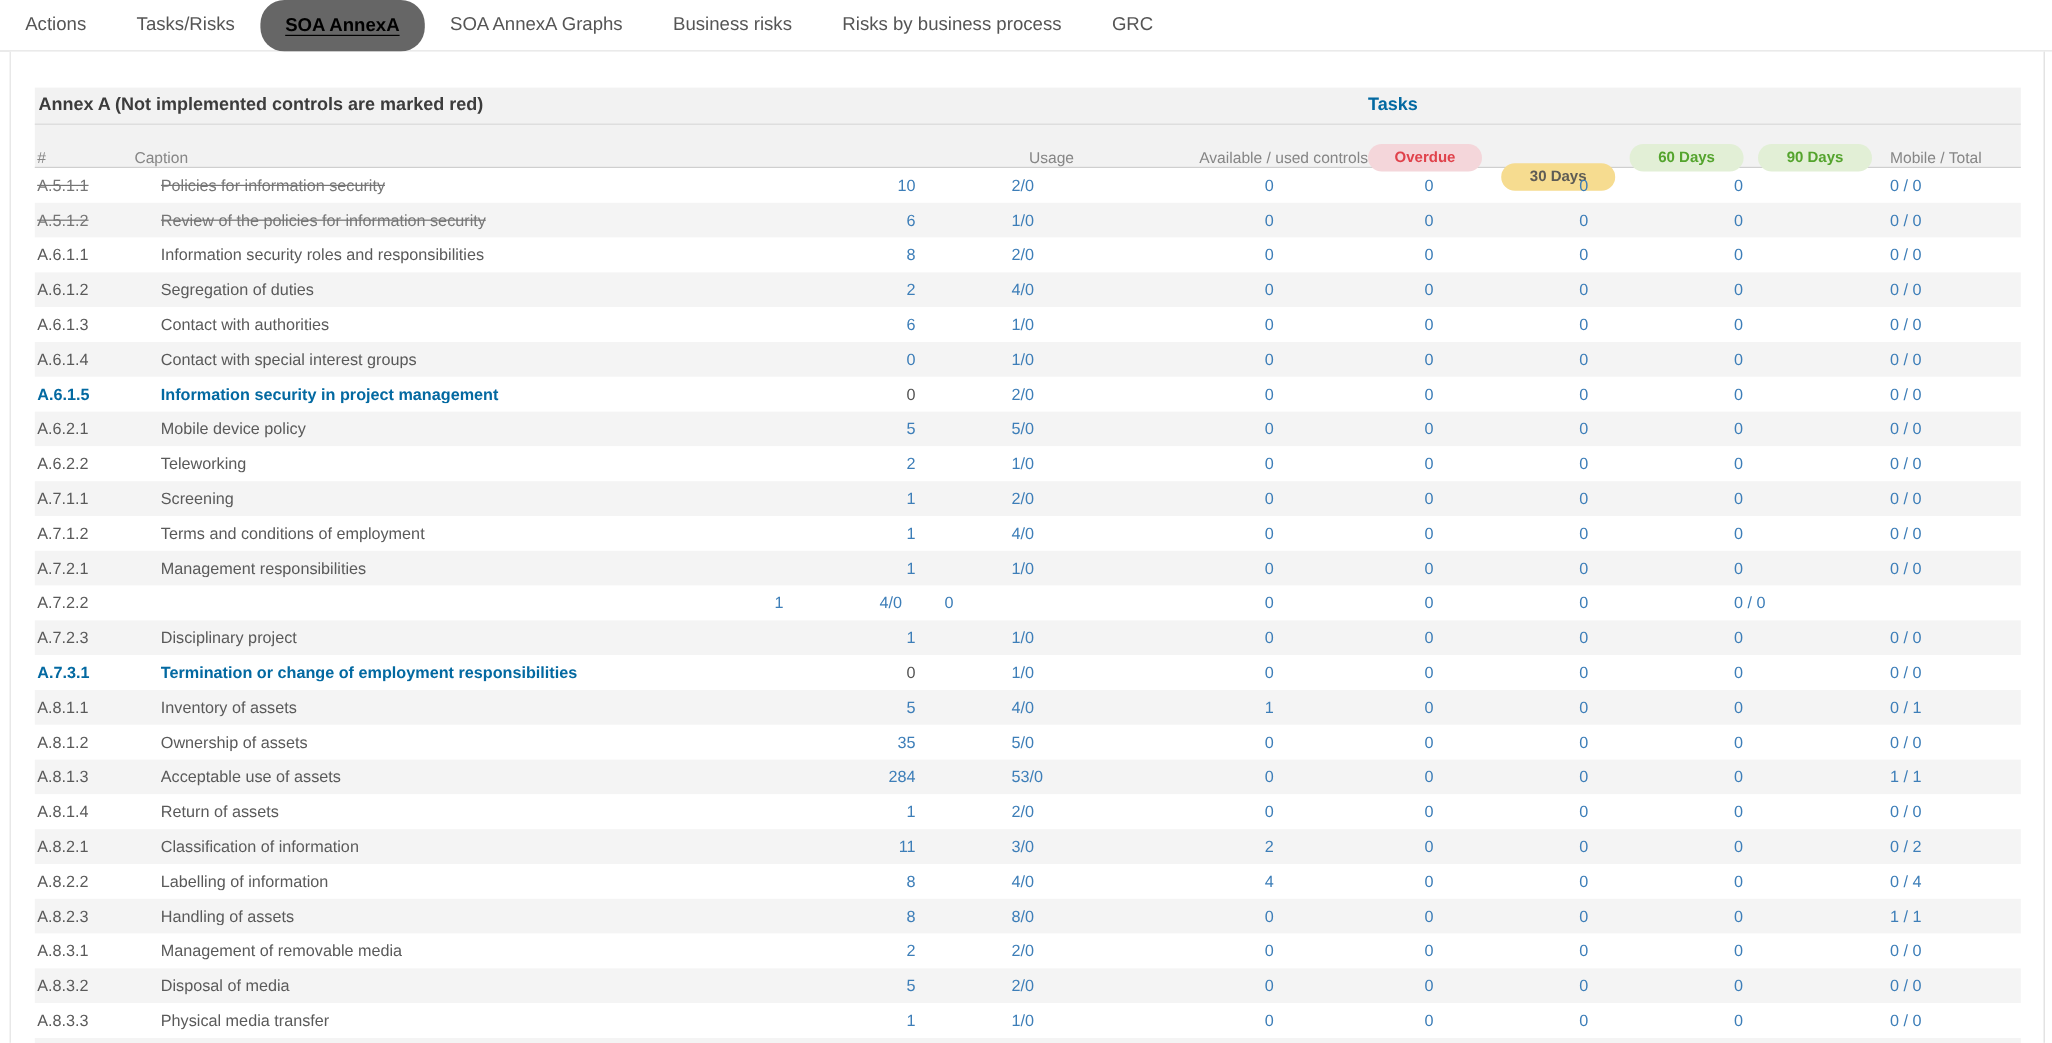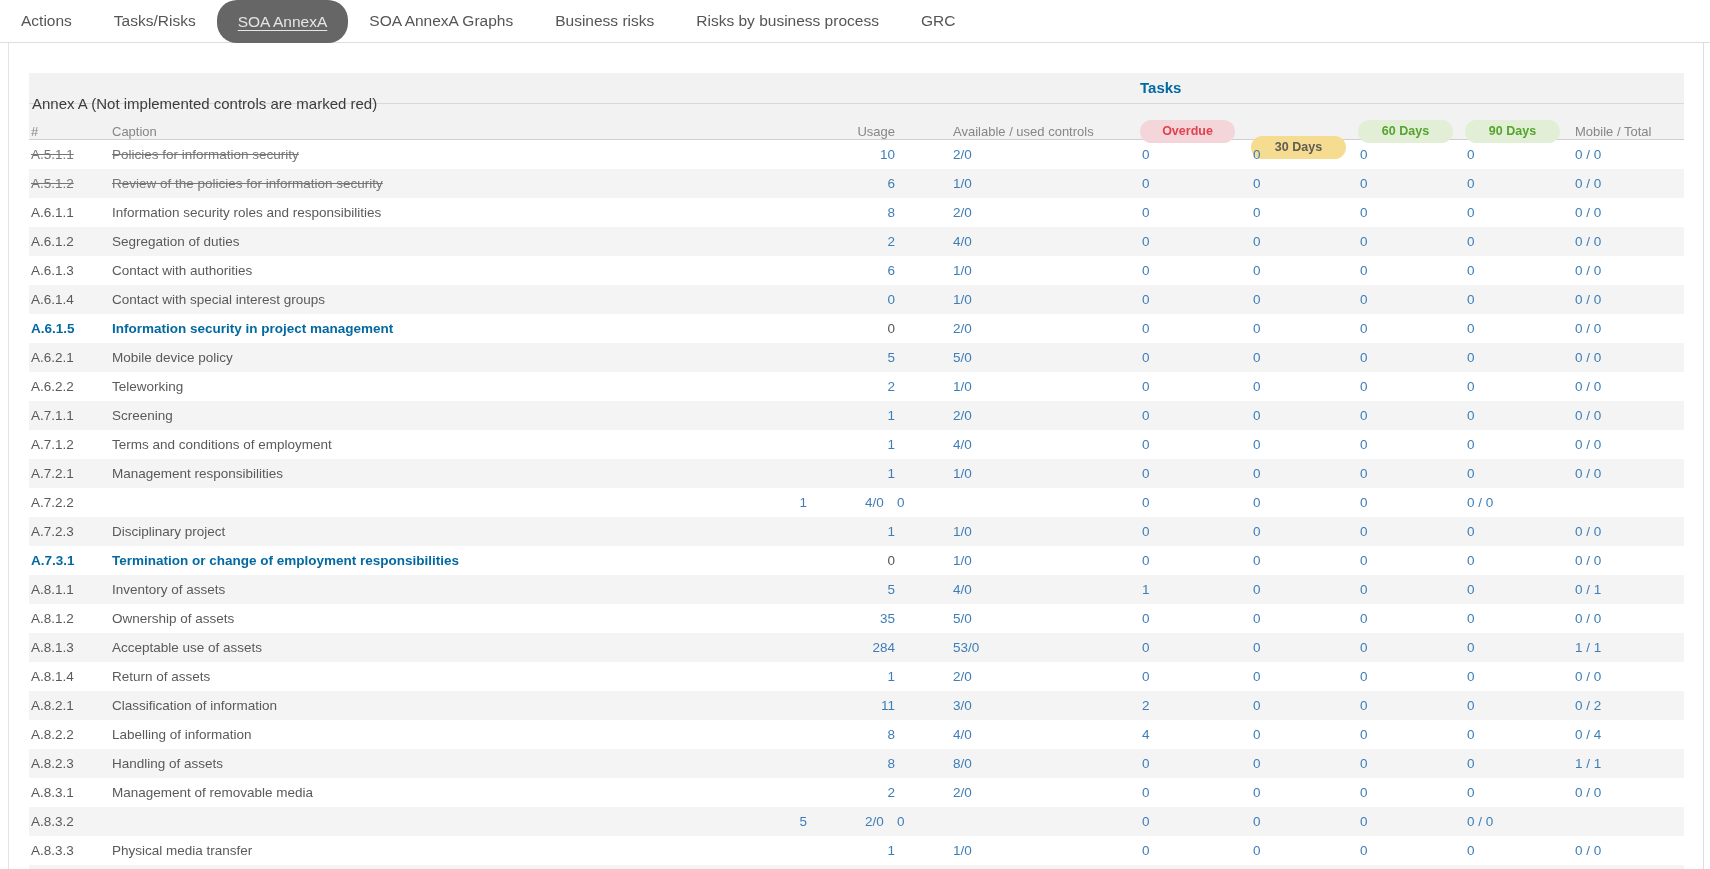--- a/index.html
+++ b/index.html
@@ -25,22 +25,22 @@
     display: flex;
     align-items: center;
     padding: 0 21px;
     font-size: 15.5px;
     color: #555555;
     cursor: pointer;
     white-space: nowrap;
   }
   .tab.active {
     background: #666666;
-    color: #e5e5e5;
-    font-weight: 400;
+    color: #000000;
+    font-weight: 700;
     text-decoration: underline;
     text-underline-offset: 3px;
     height: 43px;
     margin-bottom: -1px;
     border-radius: 20px;
   }
 
   
   .panel {
     position: absolute;
@@ -71,24 +71,24 @@
   .title-row {
     position: relative;
     height: 30px;
     background: #f2f2f2;
     border-bottom: 1px solid #d9d9d9;
     box-sizing: content-box;
   }
   .table-title {
     position: absolute;
     left: 3px;
-    top: 16px;
+    top: 0;
     line-height: 30px;
     font-size: 15px;
-    font-weight: normal;
+    font-weight: bold;
     color: #3c3c3c;
   }
   .tasks-header {
     position: absolute;
     left: 1111px;
     top: 0;
     line-height: 30px;
     font-size: 15px;
     font-weight: bold;
     color: #0369a1;
@@ -104,21 +104,21 @@
   
   .header-row {
     height: 35px;
     background: #f2f2f2;
     border-bottom: 1px solid #cfcfcf;
     font-size: 13px;
     color: #868686;
   }
   .h-num   { padding-left: 2px; }
   .h-usage { text-align: right; }
-  .h-avail { padding-left: 58px; }
+  .h-avail { padding-left: 58px; text-align: right; }
   .h-closed{ padding-left: 2px; }
 
   .pill {
     display: inline-block;
     width: 95px;
     height: 23px;
     line-height: 23px;
     border-radius: 12px;
     text-align: center;
     font-size: 12.5px;
@@ -128,20 +128,21 @@
   .pill.d30     { background: #f6dc90; color: #5e5c55; margin-top: 32px; }
   .pill.d60,
   .pill.d90     { background: #e2efd6; color: #54a42d; }
 
   
   .row {
     height: 29px;
     font-size: 13.5px;
     color: #5a5a5a;
     background: #ffffff;
+    gap: 22px;
   }
   .row:nth-child(even) { background: #f4f4f4; }
 
   .c-num    { padding-left: 2px; white-space: nowrap; }
   .c-caption{ white-space: nowrap; overflow: hidden; }
   .c-usage  { text-align: right; }
   .c-avail  { padding-left: 58px; }
   .c-task   { padding-left: 2px; }
   .c-closed { padding-left: 2px; }
 
@@ -459,20 +460,21 @@
     <div class="c-usage link">2</div>
     <div class="c-avail link">2/0</div>
     <div class="c-task link">0</div>
     <div class="c-task link">0</div>
     <div class="c-task link">0</div>
     <div class="c-task link">0</div>
     <div class="c-closed link">0 / 0</div>
   </div>
         <div class="row grid">
     <div class="c-num">A.8.3.2</div>
+    <div class="c-caption">Disposal of media</div>
     <div class="c-usage link">5</div>
     <div class="c-avail link">2/0</div>
     <div class="c-task link">0</div>
     <div class="c-task link">0</div>
     <div class="c-task link">0</div>
     <div class="c-task link">0</div>
     <div class="c-closed link">0 / 0</div>
   </div>
         <div class="row grid">
     <div class="c-num">A.8.3.3</div>

